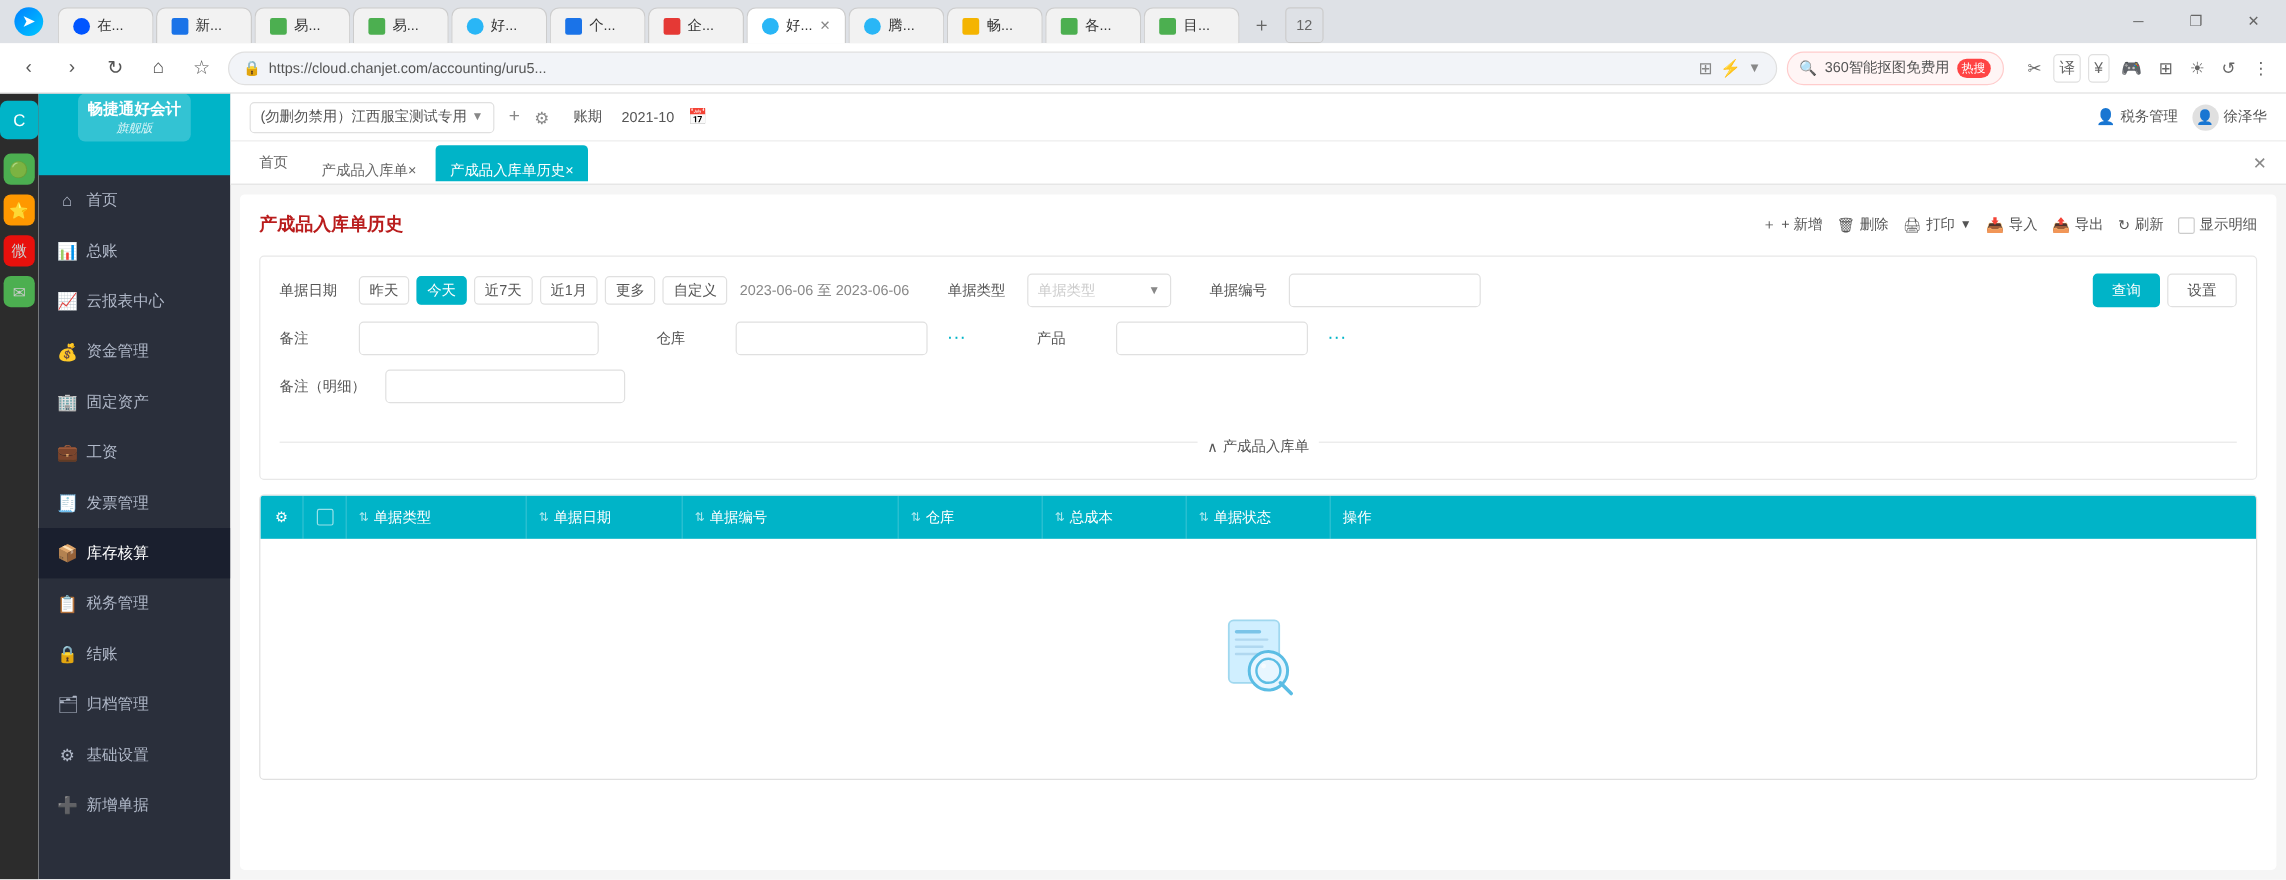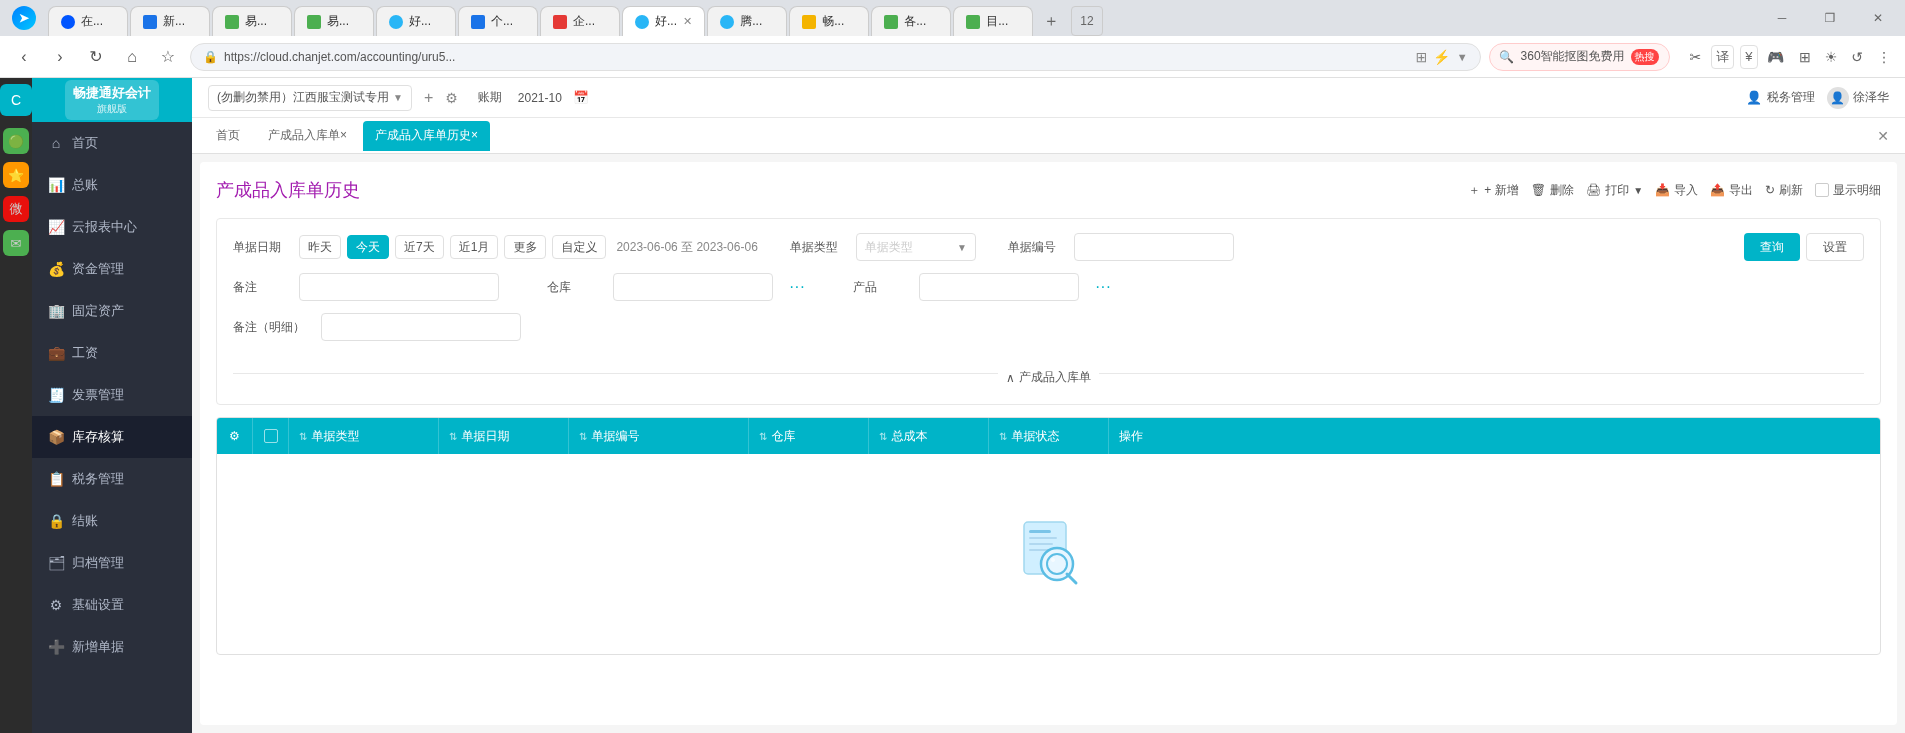--- a/index.html
+++ b/index.html
@@ -23,49 +23,49 @@
     
     .app-container { display: flex; flex: 1; overflow: hidden; }
     .app-sidebar { width: 32px; background: #2c2c2c; display: flex; flex-direction: column; align-items: center; padding: 6px 0; gap: 8px; }
     .app-sidebar-icon { width: 26px; height: 26px; border-radius: 6px; display: flex; align-items: center; justify-content: center; cursor: pointer; font-size: 14px; color: #ccc; }
     
     
     .main-app { display: flex; flex: 1; overflow: hidden; }
     
     
     .nav-sidebar { width: 160px; background: #2a2f3b; display: flex; flex-direction: column; }
-    .nav-logo { height: 44px; background: #00b4c8; display: flex; align-items: center; justify-content: center; flex-direction: column; }
+    .nav-logo { height: 68px; background: #00b4c8; display: flex; align-items: center; flex-direction: column; }
     .nav-logo-text { color: #fff; font-size: 13px; font-weight: bold; }
-    .nav-logo-sub { color: rgba(255,255,255,0.8); font-size: 10px; }
+    .nav-logo-sub { color: rgba(255,255,255,0.8); font-size: 10px; font-style: italic; }
     .nav-item { height: 42px; display: flex; align-items: center; padding: 0 16px; gap: 8px; color: #b0b8c8; font-size: 13px; cursor: pointer; }
     .nav-item.active { background: #1a1f2e; color: #fff; }
     .nav-item-icon { font-size: 14px; width: 16px; text-align: center; }
     
     
     .content-area { flex: 1; display: flex; flex-direction: column; background: #f5f5f5; overflow: hidden; }
     
     
     .top-bar { height: 40px; background: #fff; border-bottom: 1px solid #e8e8e8; display: flex; align-items: center; padding: 0 16px; gap: 12px; }
     .company-select { display: flex; align-items: center; gap: 4px; color: #555; font-size: 12px; cursor: pointer; border: 1px solid #e0e0e0; border-radius: 4px; padding: 2px 8px; height: 26px; }
     .top-bar-right { margin-left: auto; display: flex; align-items: center; gap: 12px; }
     .user-service { display: flex; align-items: center; gap: 4px; color: #555; font-size: 12px; cursor: pointer; }
     .user-name { display: flex; align-items: center; gap: 4px; color: #555; font-size: 12px; cursor: pointer; }
     
     
     .breadcrumb-bar { height: 36px; background: #fff; border-bottom: 1px solid #e0e0e0; display: flex; align-items: center; padding: 0 16px; gap: 4px; }
     .breadcrumb-text { color: #666; font-size: 12px; padding: 0 8px; }
-    .breadcrumb-tab { height: 30px; display: flex; align-items: center; padding: 0 12px; font-size: 12px; color: #666; cursor: pointer; gap: 4px; border-radius: 4px 4px 0 0; }
+    .breadcrumb-tab { height: 30px; display: flex; align-items: flex-end; padding: 0 12px; font-size: 12px; color: #666; cursor: pointer; gap: 4px; border-radius: 4px 4px 0 0; }
     .breadcrumb-tab.active { background: #00b4c8; color: #fff; }
     
     
     .page-content { flex: 1; padding: 16px; overflow-y: auto; background: #fff; margin: 8px; border-radius: 4px; }
     
     
     .page-title-row { display: flex; align-items: center; margin-bottom: 16px; }
-    .page-title { font-size: 18px; color: #a21caf; font-weight: 400; }
+    .page-title { font-size: 15px; color: #b91c1c; font-weight: 700; }
     .page-actions { margin-left: auto; display: flex; align-items: center; gap: 12px; }
     .action-btn { display: flex; align-items: center; gap: 4px; color: #555; font-size: 12px; cursor: pointer; }
     
     
     .filter-area { border: 1px solid #e8e8e8; border-radius: 4px; padding: 14px 16px; margin-bottom: 12px; }
     .filter-row { display: flex; align-items: center; gap: 16px; margin-bottom: 12px; }
     .filter-row:last-child { margin-bottom: 0; }
     .filter-label { color: #555; font-size: 12px; min-width: 50px; }
     .date-filter { display: flex; align-items: center; gap: 6px; }
     .date-btn { height: 24px; padding: 0 8px; border: 1px solid #e0e0e0; border-radius: 4px; font-size: 12px; color: #555; cursor: pointer; background: #fff; }
@@ -398,21 +398,21 @@
             </div>
 
             <div class="filter-row">
               <span class="filter-label">备注</span>
               <input class="filter-input" type="text" style="width: 200px;">
 
               <span class="filter-label" style="margin-left:32px;">仓库</span>
               <input class="filter-input" type="text" style="width: 160px;">
               <span class="filter-dots">···</span>
 
-              <span class="filter-label" style="margin-left:32px;">产品</span>
+              <span class="filter-label" style="margin-left:43px;">产品</span>
               <input class="filter-input" type="text" style="width: 160px;">
               <span class="filter-dots">···</span>
             </div>
 
             <div class="filter-row">
               <span class="filter-label">备注（明细）</span>
               <input class="filter-input" type="text" style="width: 200px;">
             </div>
 
             <div class="collapse-row">

